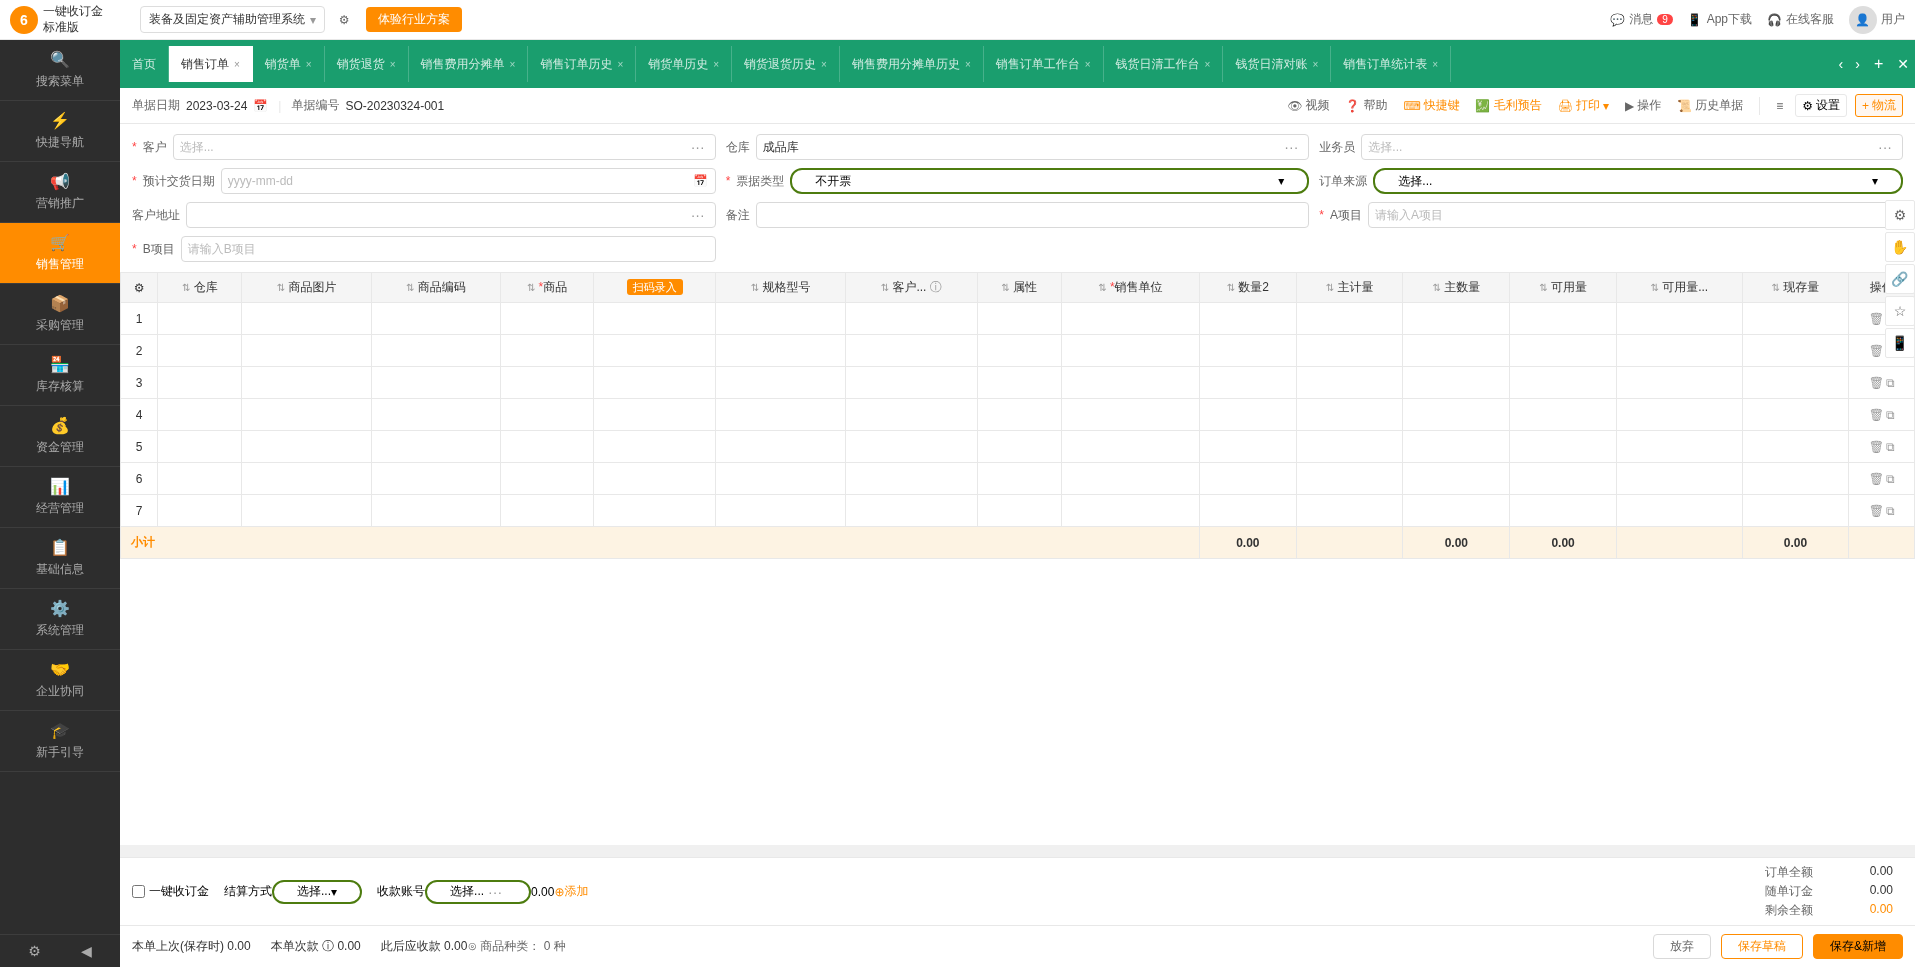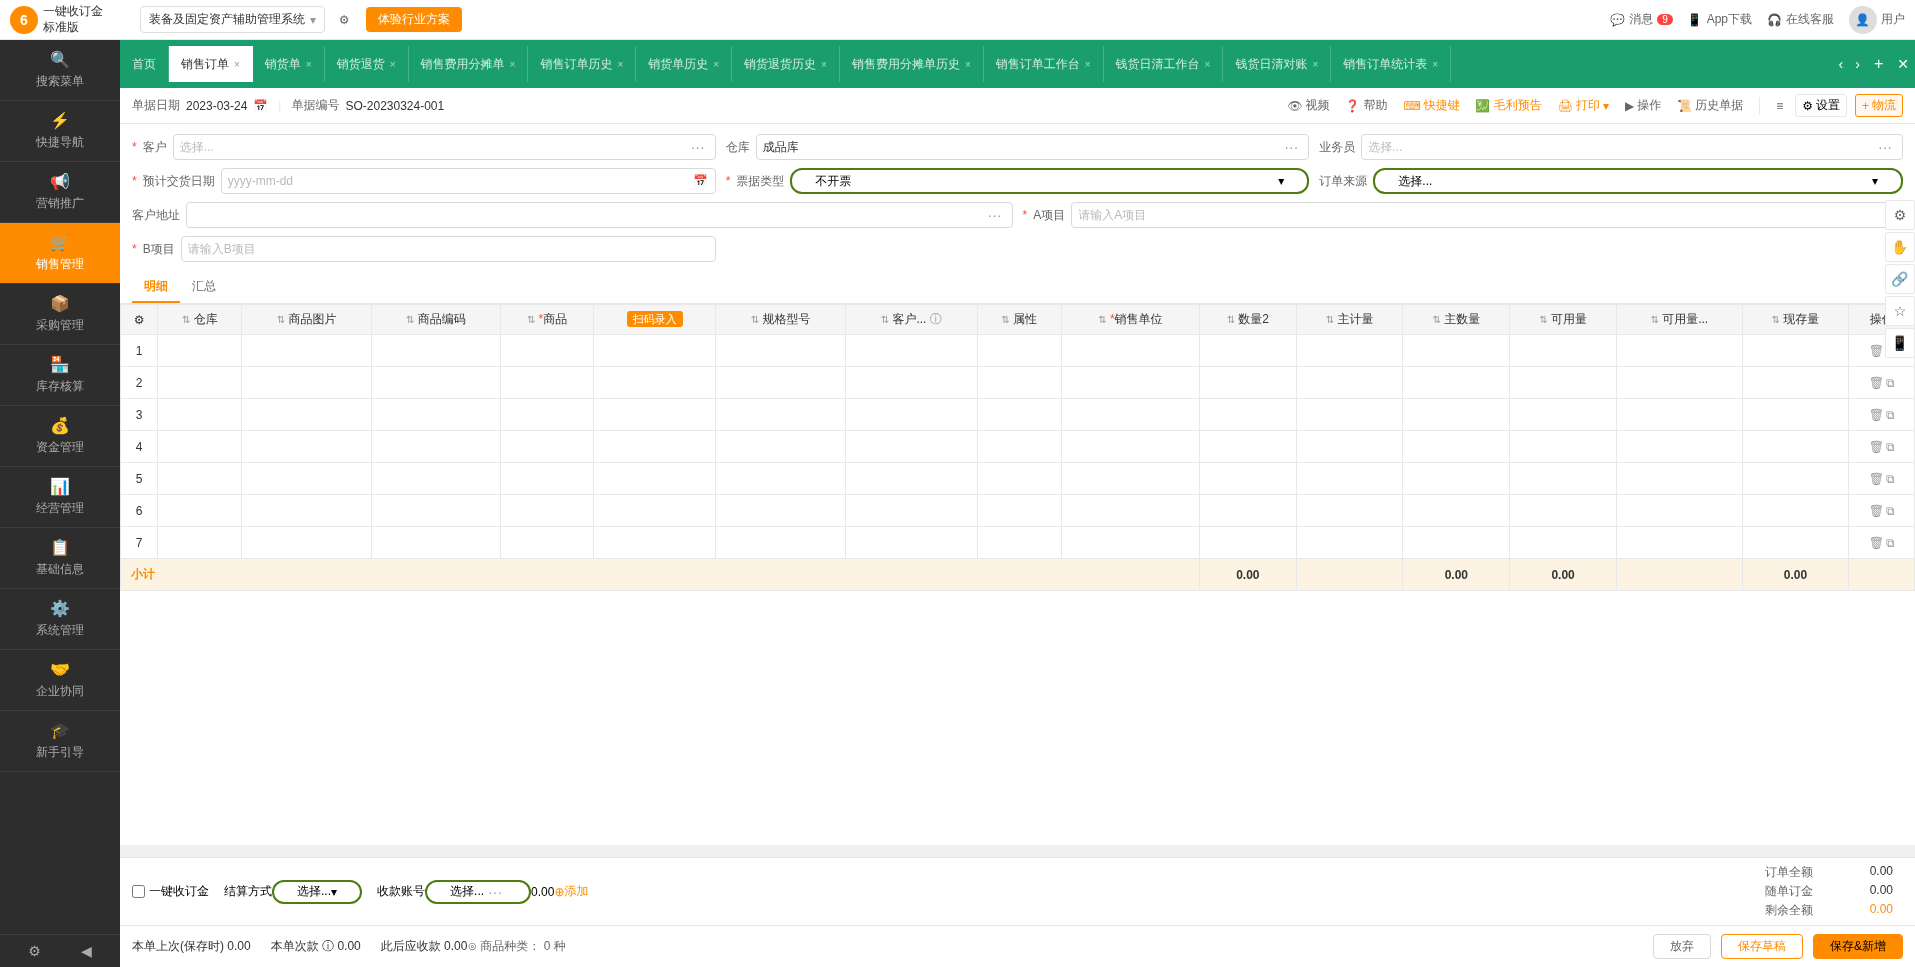--- a/index.html
+++ b/index.html
@@ -363,43 +363,43 @@
           </div>
         </div>
         <div class="form-row">
           <div class="form-field" style="flex:2;">
             <span class="field-label">客户地址</span>
             <div class="form-input" style="flex:1; display:flex; align-items:center; justify-content: flex-end;">
               <span class="dots-btn">···</span>
             </div>
           </div>
           <div class="form-field" style="flex:2;">
+            <span class="field-label">备注</span>
+            <div class="form-input" style="flex:1;"></div>
+          </div>
+          <div class="form-field" style="flex:2;">
             <span class="field-label required">*</span>
             <span class="field-label">A项目</span>
             <div class="form-input placeholder" style="flex:1; display:flex; align-items:center;">
               <span>请输入A项目</span>
             </div>
           </div>
         </div>
         <div class="form-row">
           <div class="form-field" style="flex:2; max-width:33%;">
             <span class="field-label required">*</span>
             <span class="field-label">B项目</span>
             <div class="form-input placeholder" style="flex:1; display:flex; align-items:center;">
               <span>请输入B项目</span>
             </div>
           </div>
         </div>
       </div>
 
       <div class="table-section">
-        <div class="table-tabs">
-          <div class="table-tab active">明细</div>
-          <div class="table-tab">汇总</div>
-        </div>
         <div class="data-table-wrapper">
           <table class="data-table">
             <thead>
               <tr>
                 <th>⚙</th>
                 <th><span class="sort-icon">⇅</span> 仓库</th>
                 <th><span class="sort-icon">⇅</span> 商品图片</th>
                 <th><span class="sort-icon">⇅</span> 商品编码</th>
                 <th><span class="sort-icon">⇅</span> <span class="red-text">*</span>商品</th>
                 <th><span class="scan-btn">扫码录入</span></th>

